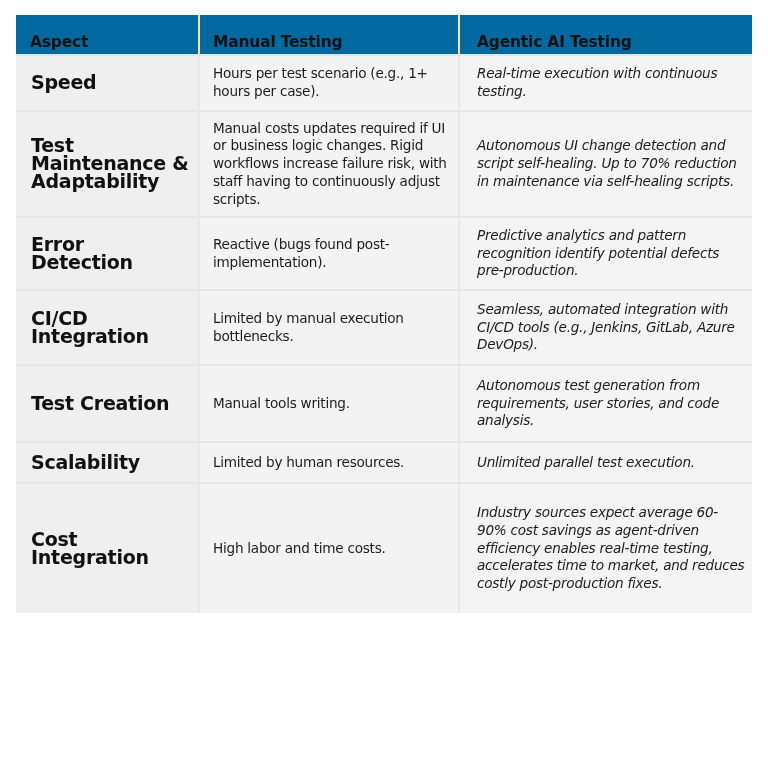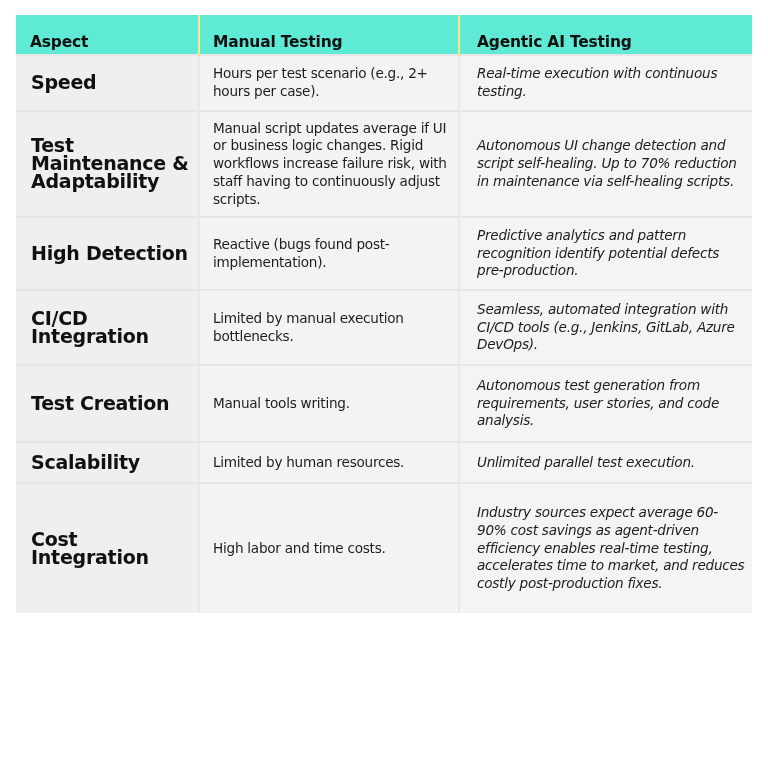--- a/index.html
+++ b/index.html
@@ -19,21 +19,21 @@
       left: 16px;
       top: 15px;
       width: 736px;
       border-collapse: collapse;
       table-layout: fixed;
     }
     .table col.c1 { width: 183px; }
     .table col.c2 { width: 260px; }
     .table col.c3 { width: 293px; }
     .table th {
-      background: #5eead4;
+      background: #0369a1;
       color: #111111;
       font-weight: bold;
       font-size: 15.5px;
       text-align: left;
       padding: 15px 0 0 14px;
       height: 40px;
       box-sizing: border-box;
       border-right: 2px solid #fde58a;
       letter-spacing: -0.2px;
     }
@@ -72,30 +72,30 @@
   <thead>
     <tr>
       <th>Aspect</th>
       <th>Manual Testing</th>
       <th>Agentic AI Testing</th>
     </tr>
   </thead>
   <tbody>
     <tr style="height: 56px;">
       <td class="aspect">Speed</td>
-      <td class="manual">Hours per test scenario (e.g., 2+ hours per case).</td>
+      <td class="manual">Hours per test scenario (e.g., 1+ hours per case).</td>
       <td class="agentic">Real-time execution with continuous testing.</td>
     </tr>
     <tr style="height: 106px;">
       <td class="aspect">Test Maintenance &amp; Adaptability</td>
-      <td class="manual">Manual script updates average if UI or business logic changes. Rigid workflows increase failure risk, with staff having to continuously adjust scripts.</td>
+      <td class="manual">Manual costs updates required if UI or business logic changes. Rigid workflows increase failure risk, with staff having to continuously adjust scripts.</td>
       <td class="agentic">Autonomous UI change detection and script self-healing. Up to 70% reduction in maintenance via self-healing scripts.</td>
     </tr>
     <tr style="height: 73px;">
-      <td class="aspect">High Detection</td>
+      <td class="aspect">Error Detection</td>
       <td class="manual">Reactive (bugs found post-implementation).</td>
       <td class="agentic">Predictive analytics and pattern recognition identify potential defects pre-production.</td>
     </tr>
     <tr style="height: 75px;">
       <td class="aspect">CI/CD Integration</td>
       <td class="manual">Limited by manual execution bottlenecks.</td>
       <td class="agentic">Seamless, automated integration with CI/CD tools (e.g., Jenkins, GitLab, Azure DevOps).</td>
     </tr>
     <tr style="height: 77px;">
       <td class="aspect">Test Creation</td>

